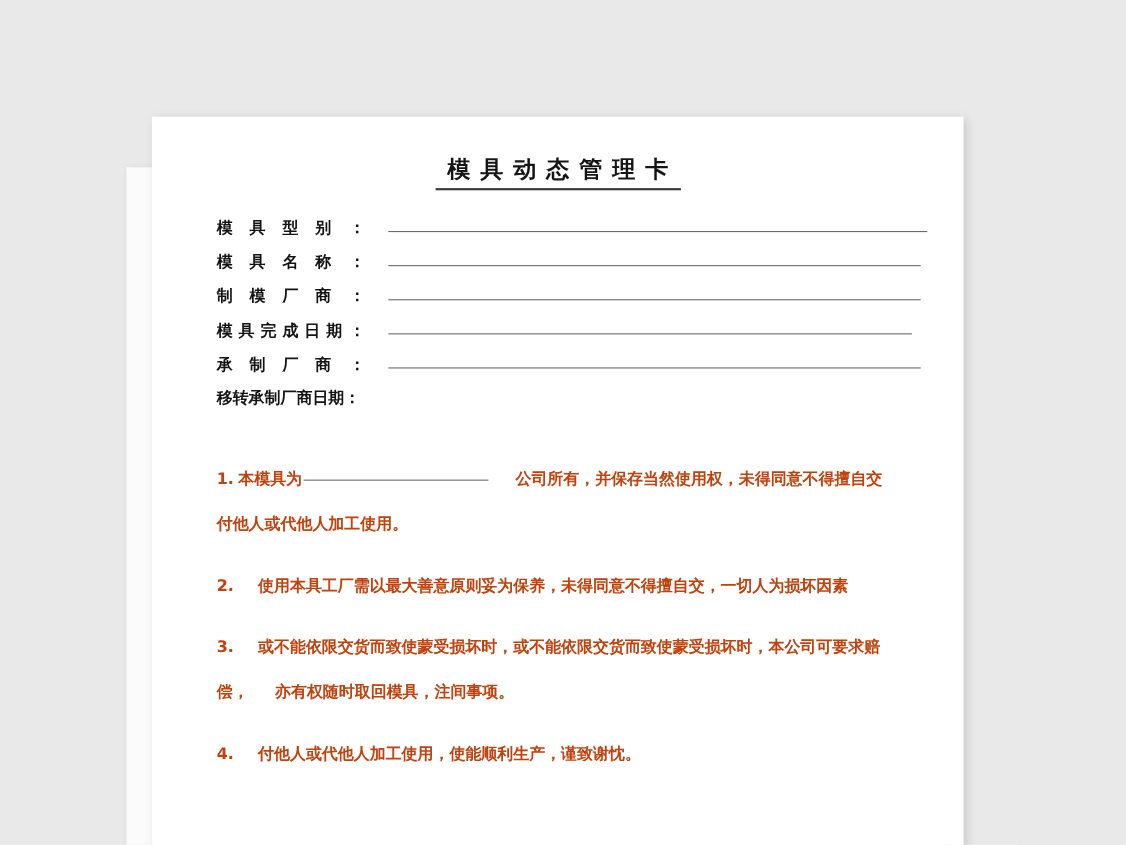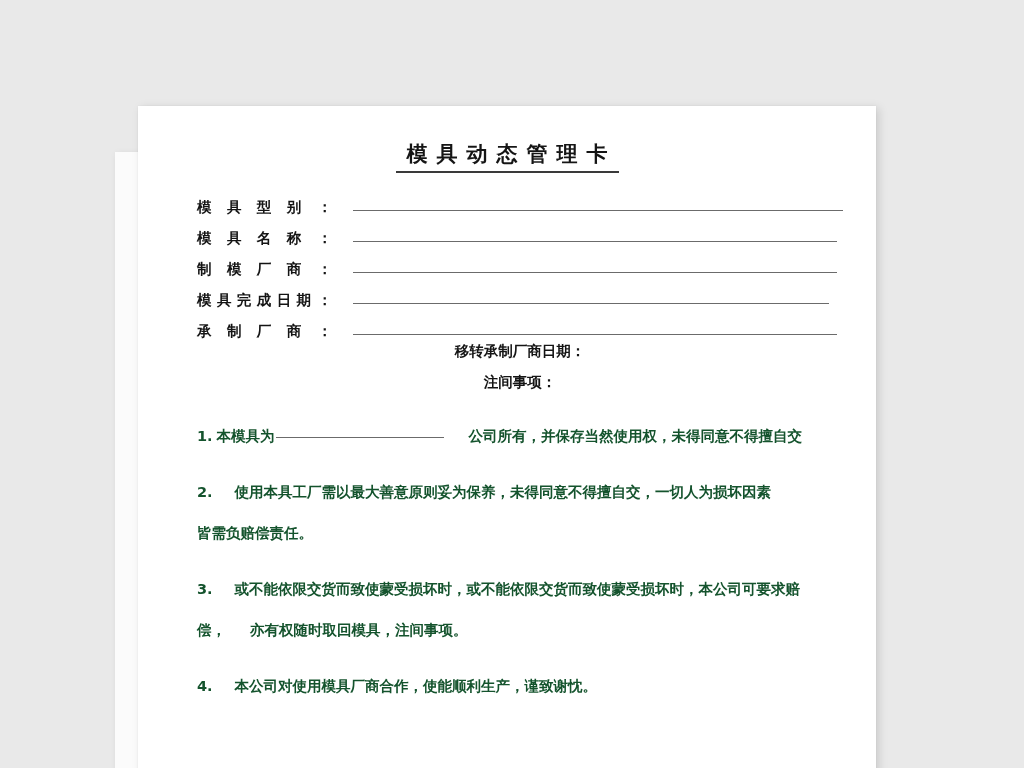--- a/index.html
+++ b/index.html
@@ -121,44 +121,43 @@
     height: 0;
     border-bottom: 1.6px solid #6b6b6b;
   }
   .form-line.short-1::after { right: 14px; }
   .form-line.short-2::after { right: 6px; }
 
   
   .plain-rows {
     position: absolute;
     left: 59px;
-    top: 234px;
+    top: 245px;
     width: 646px;
-    text-align: center;
   }
   .plain-row {
     font-size: 14.5px;
     font-weight: bold;
     color: #141414;
     height: 31px;
     line-height: 22px;
     white-space: nowrap;
   }
 
   
   .clause-block {
     position: absolute;
     left: 59px;
     top: 310px;
     width: 650px;
   }
   .clause {
     font-size: 14.5px;
     font-weight: bold;
-    color: #14532d;
+    color: #c2410c;
     margin-bottom: 15px;
     line-height: 41px;
   }
   .clause .num {
     margin-right: 4px;
   }
   .clause .inline-blank {
     display: inline-block;
     width: 168px;
     border-bottom: 1.6px solid #6b6b6b;
@@ -257,40 +256,39 @@
               <span class="colon">：</span>
             </span>
           </div>
           <div class="form-line short-2"></div>
         </div>
 
       </div>
 
       <div class="plain-rows">
         <div class="plain-row">移转承制厂商日期：</div>
-        <div class="plain-row">注间事项：</div>
       </div>
 
       <div class="clause-block">
 
         <div class="clause">
           <span class="num">1.</span><span>本模具为</span><span class="inline-blank"></span><span class="gap"></span><span>公司所有，并保存当然使用权，未得同意不得擅自交</span>
+          <span class="clause-line2">付他人或代他人加工使用。</span>
         </div>
 
         <div class="clause">
           <span class="num">2.</span><span class="gap-sm"></span><span>使用本具工厂需以最大善意原则妥为保养，未得同意不得擅自交，一切人为损坏因素</span>
-          <span class="clause-line2">皆需负赔偿责任。</span>
         </div>
 
         <div class="clause">
           <span class="num">3.</span><span class="gap-sm"></span><span>或不能依限交货而致使蒙受损坏时，或不能依限交货而致使蒙受损坏时，本公司可要求赔</span>
           <span class="clause-line2"><span>偿，</span><span class="gap"></span><span>亦有权随时取回模具，注间事项。</span></span>
         </div>
 
         <div class="clause">
-          <span class="num">4.</span><span class="gap-sm"></span><span>本公司对使用模具厂商合作，使能顺利生产，谨致谢忱。</span>
+          <span class="num">4.</span><span class="gap-sm"></span><span>付他人或代他人加工使用，使能顺利生产，谨致谢忱。</span>
         </div>
 
       </div>
 
     </div>
   </div>
 </div>
 
 </body></html>

